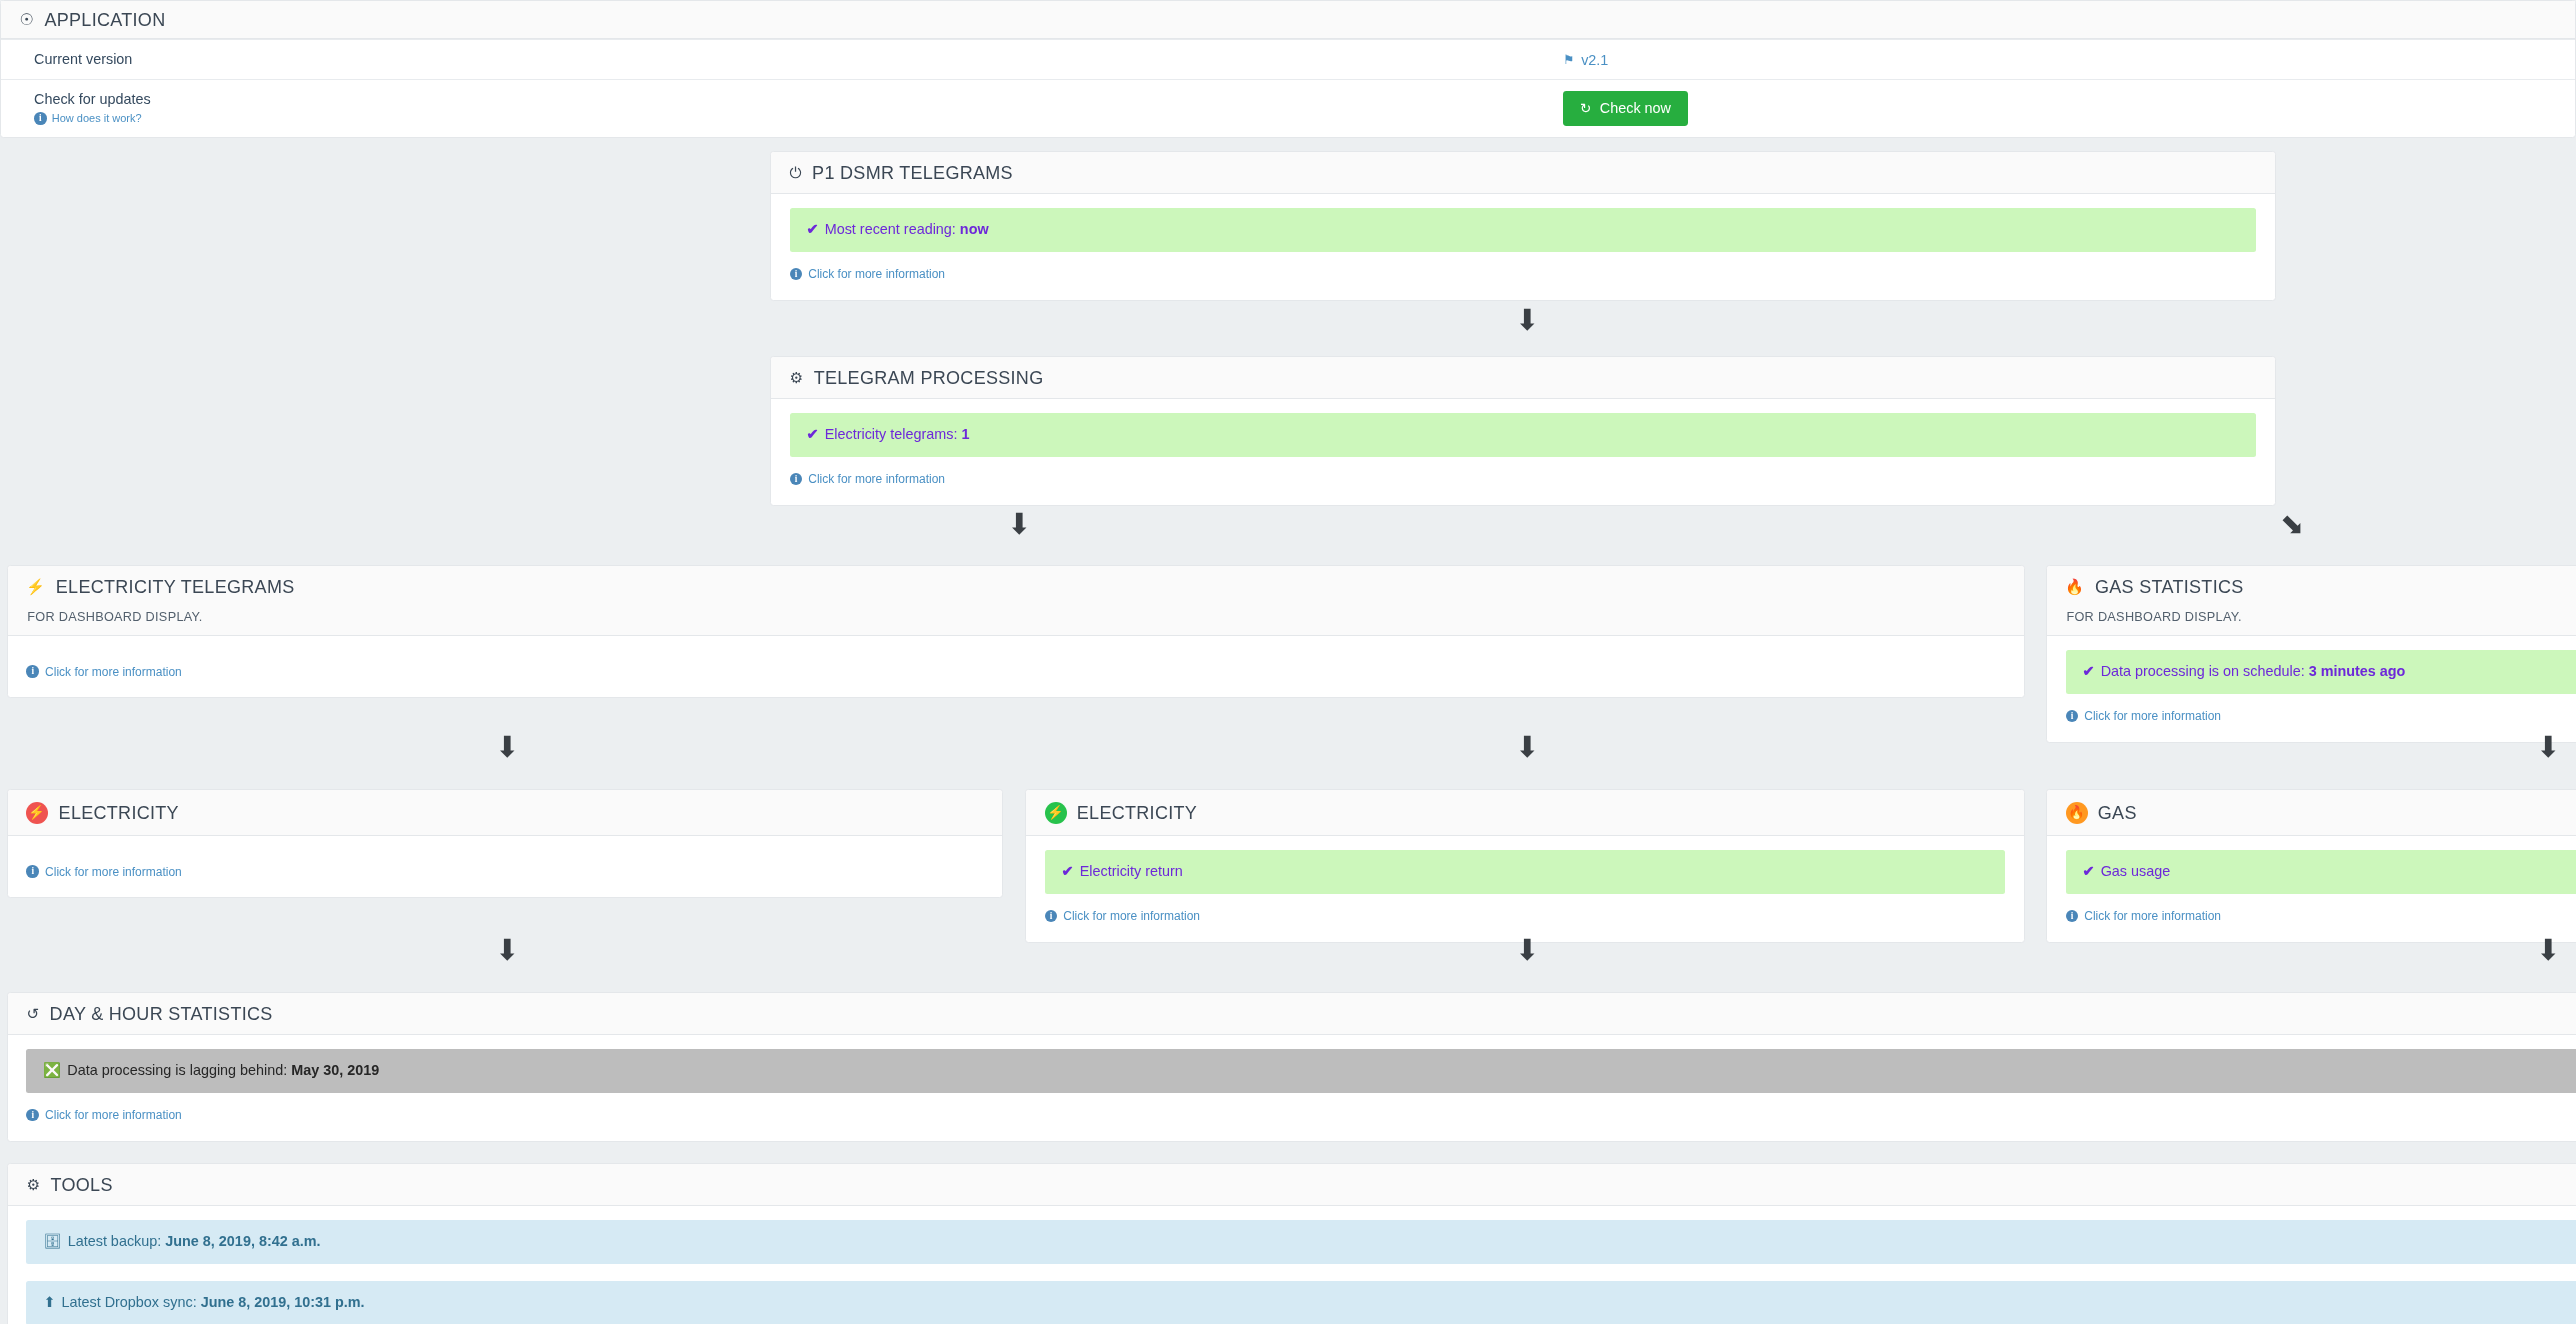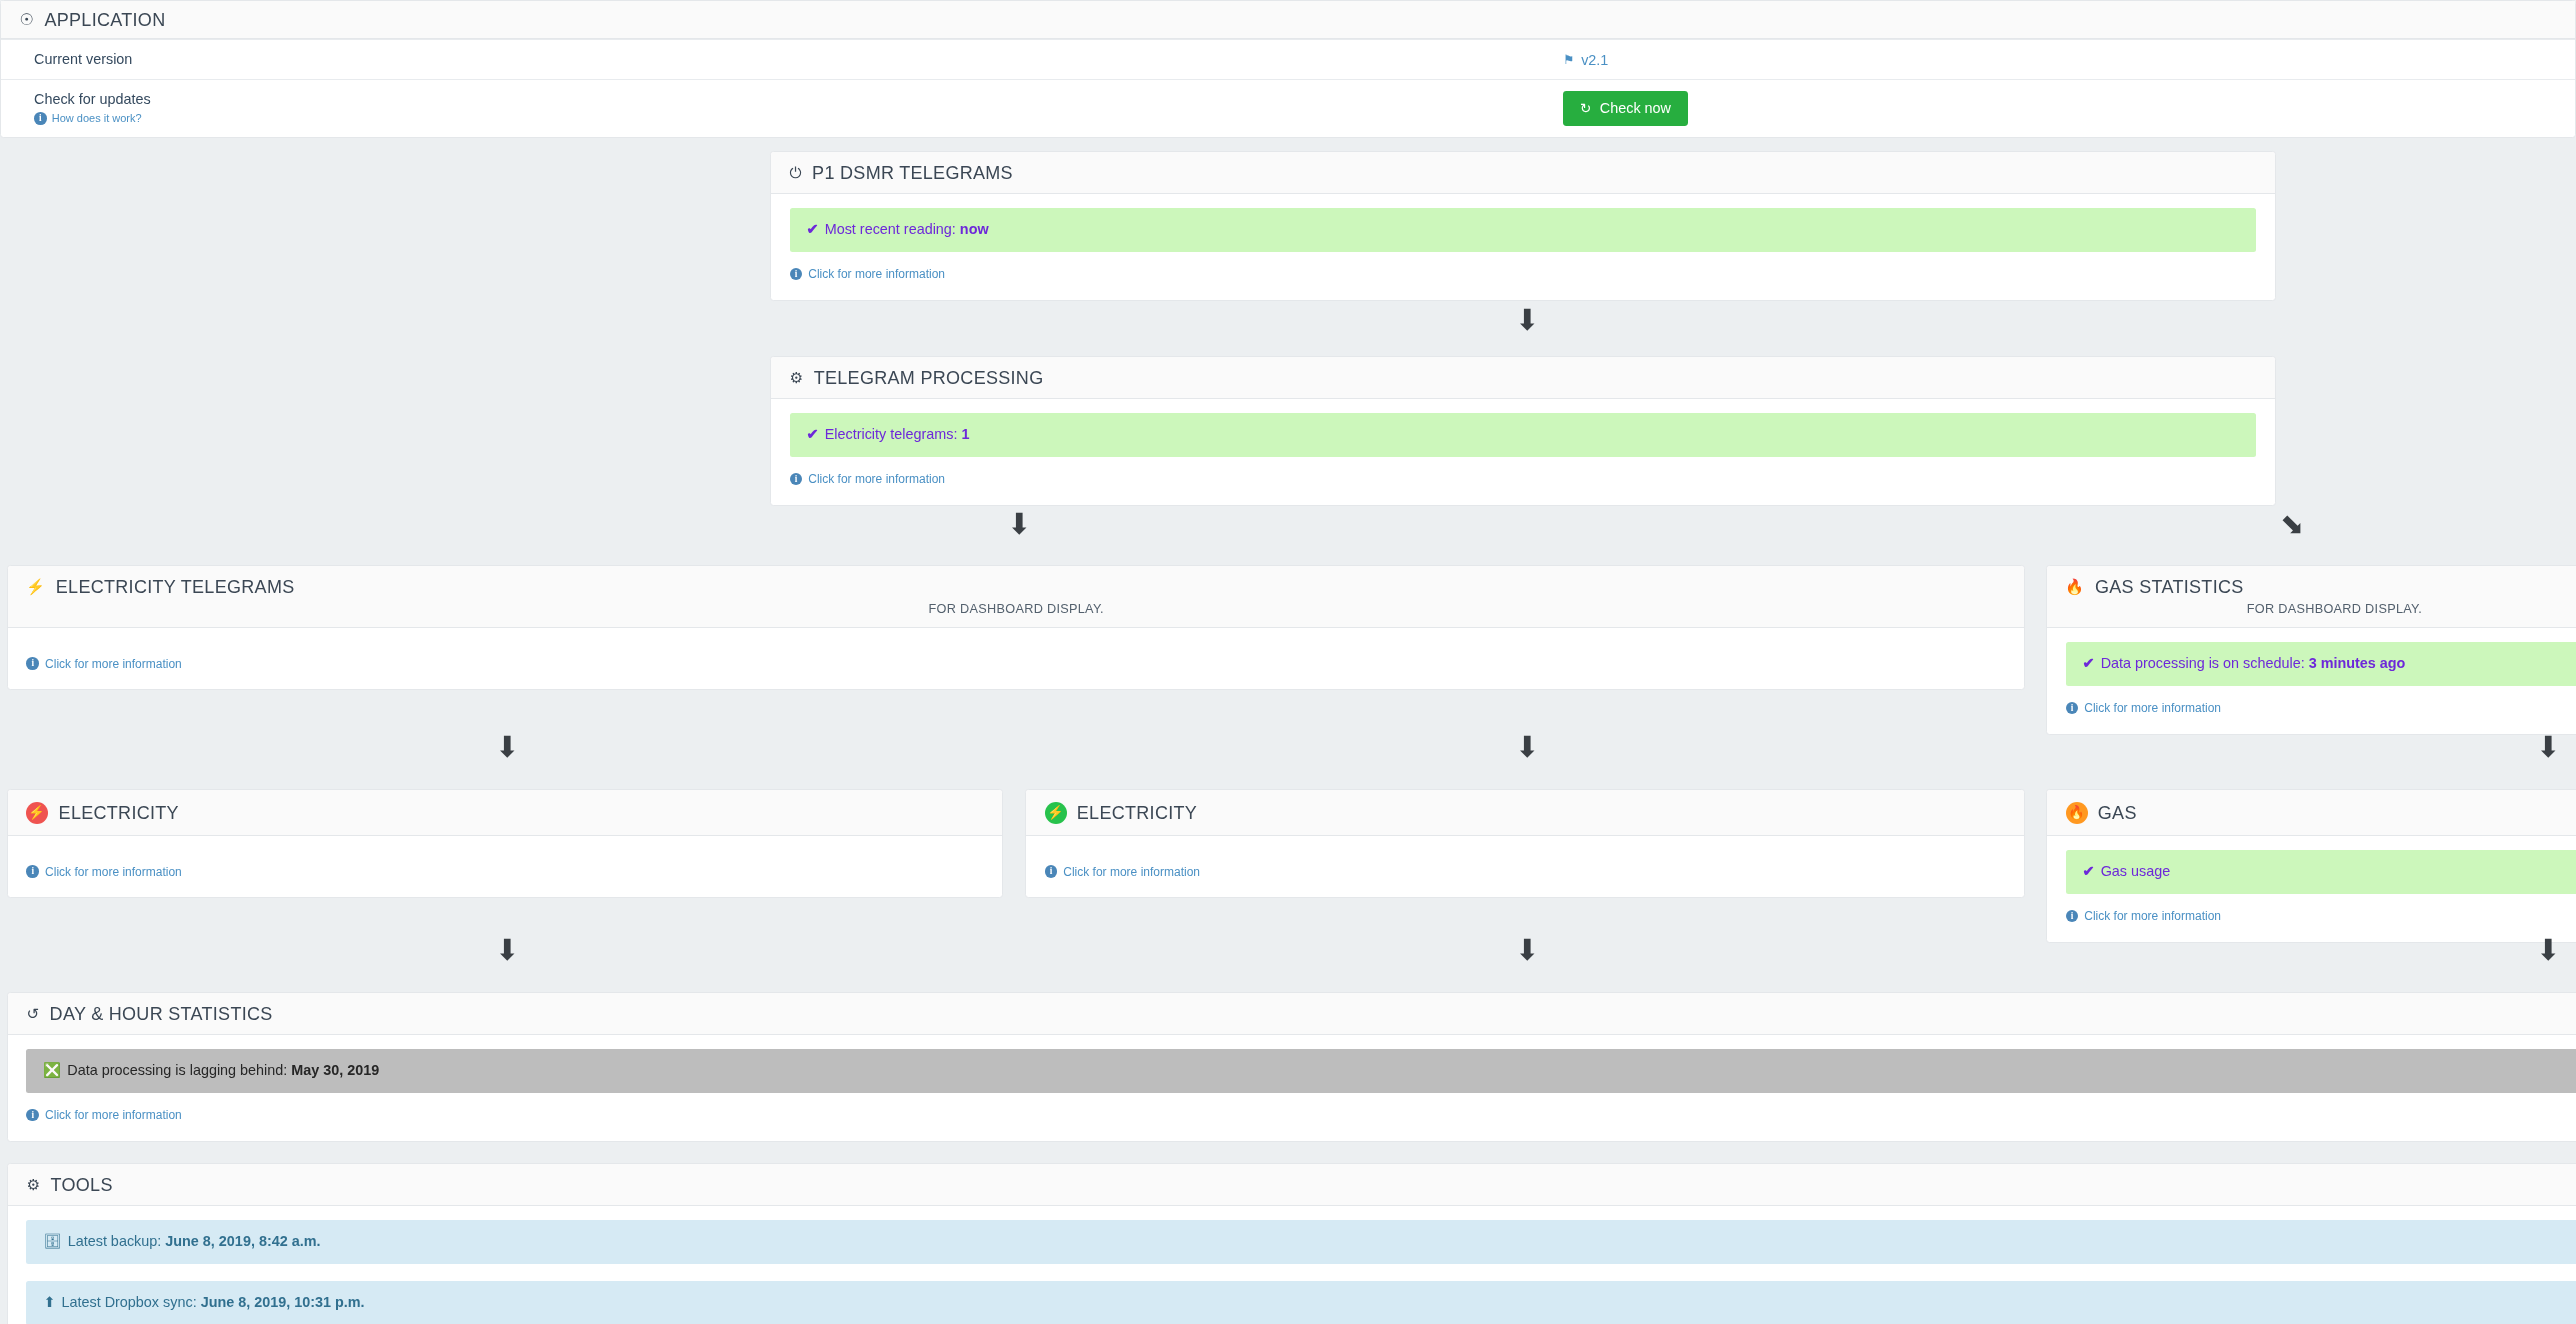--- a/index.html
+++ b/index.html
@@ -29,23 +29,22 @@
     color: #3b4754;
     display: flex;
     align-items: center;
     gap: 10.2px;
     line-height: 1;
   }
   .panel-sub {
     font-size: 12.7px;
     color: #53606d;
     letter-spacing: 0.3px;
-    margin-top: 6px;
+    margin-top: 14px;
     padding-left: 0.8px;
-    text-align: center;
   }
   .panel-body { padding: 13.5px 18.6px 18.6px 18.6px; }
 
   
   .alert {
     padding: 13.5px 17px;
     font-size: 14.4px;
     border-radius: 2.5px;
     line-height: 1.2;
   }
@@ -291,20 +290,23 @@
 </div>
 
 <div id="elec2-panel" class="panel">
   <div class="panel-head">
     <div class="panel-title">
       <span class="round-ic ic-green">⚡</span>
       <span>ELECTRICITY</span>
     </div>
   </div>
   <div class="panel-body">
+    <div class="alert alert-success">
+      <span class="ic">✔</span><span>Electricity return</span>
+    </div>
     <div class="more-link">
       <span class="info-bubble bubble">i</span>
       <span>Click for more information</span>
     </div>
   </div>
 </div>
 
 <div id="gas-panel" class="panel">
   <div class="panel-head">
     <div class="panel-title">

